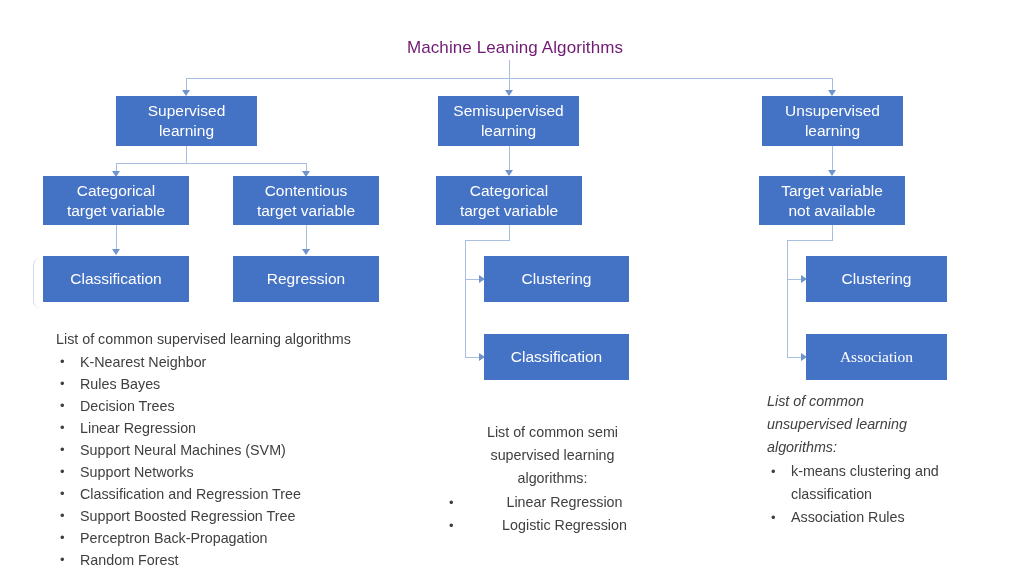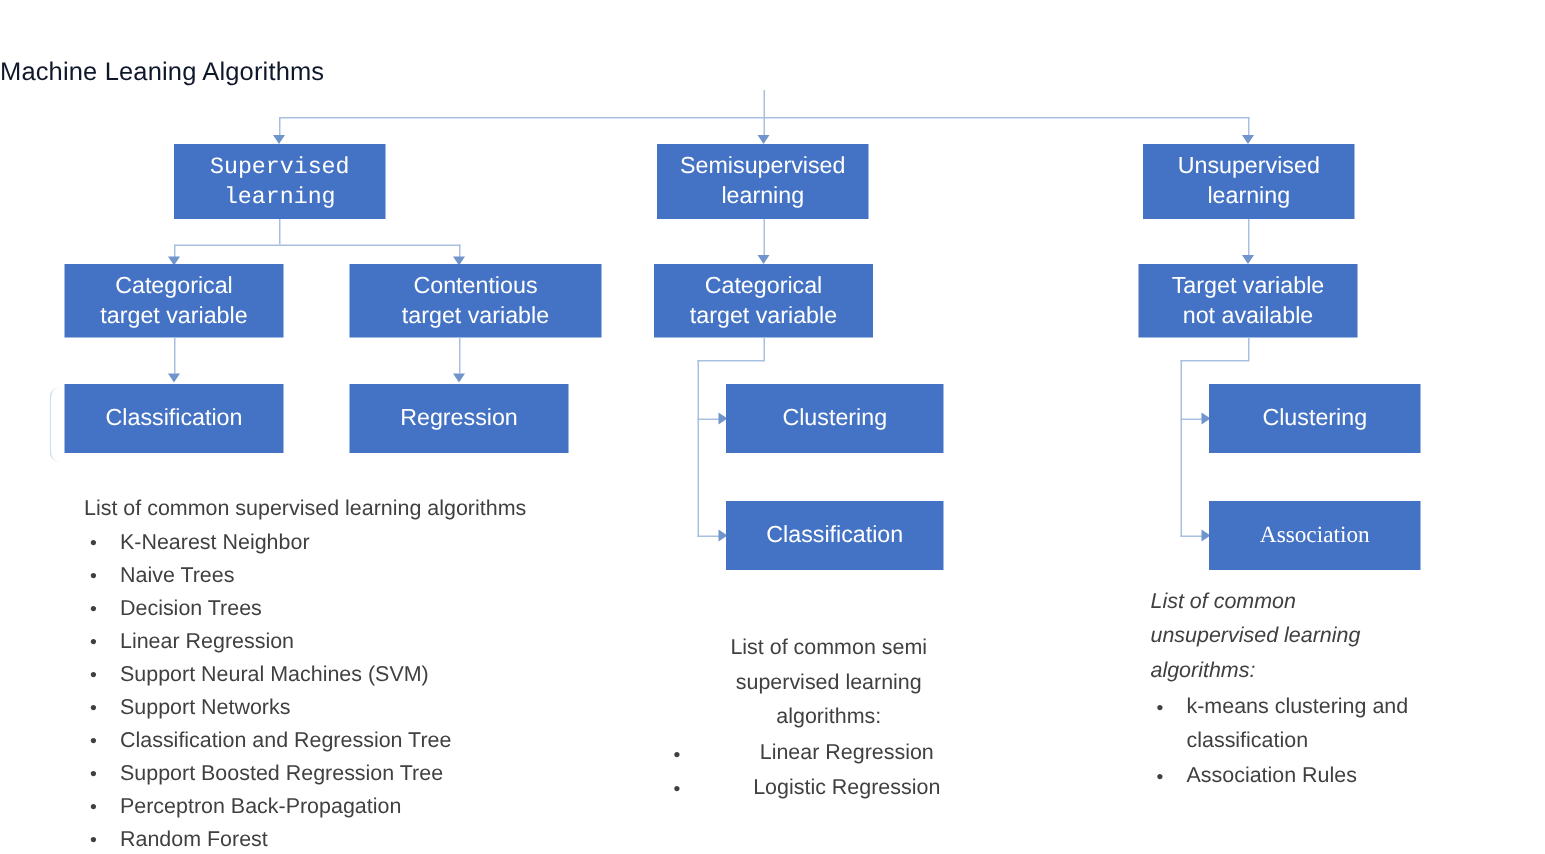--- a/index.html
+++ b/index.html
@@ -10,23 +10,23 @@
     font-family:"Liberation Sans", sans-serif;
     color:#404040;
     overflow:hidden;
   }
   #canvas{position:relative;width:1030px;height:569px;}
 
   
   .title{
     position:absolute;
     left:0;right:0;top:38px;
-    text-align:left;
+    text-align:center;
     font-size:17px;
-    color:#0f172a;
+    color:#701a75;
     letter-spacing:.1px;
     white-space:nowrap;
   }
 
   
   .node{
     position:absolute;
     background:#4472C4;
     color:#ffffff;
     display:flex;
@@ -92,42 +92,42 @@
 
   <div class="vline" style="left:509px;top:60px;height:18px;"></div>
   <div class="hline" style="left:186px;top:78px;width:647px;"></div>
   <div class="vline" style="left:186px;top:78px;height:13px;"></div>
   <div class="vline" style="left:509px;top:78px;height:13px;"></div>
   <div class="vline" style="left:832px;top:78px;height:13px;"></div>
   <div class="arrow-down" style="left:182px;top:90px;"></div>
   <div class="arrow-down" style="left:505px;top:90px;"></div>
   <div class="arrow-down" style="left:828px;top:90px;"></div>
 
-  <div class="node" style="left:116px;top:96px;width:141px;height:50px;font-family:Liberation Mono, monospace;">
+  <div class="node" style="left:116px;top:96px;width:141px;height:50px;">
     <div>
       <span>Supervised</span>
       <span>learning</span>
     </div>
   </div>
 
   <div class="vline" style="left:186px;top:146px;height:17px;"></div>
   <div class="hline" style="left:116px;top:163px;width:191px;"></div>
   <div class="vline" style="left:116px;top:163px;height:10px;"></div>
   <div class="vline" style="left:306px;top:163px;height:10px;"></div>
   <div class="arrow-down" style="left:112px;top:171px;"></div>
   <div class="arrow-down" style="left:302px;top:171px;"></div>
 
   <div class="node" style="left:43px;top:176px;width:146px;height:49px;">
     <div>
       <span>Categorical</span>
       <span>target variable</span>
     </div>
   </div>
 
-  <div class="node" style="left:233px;top:176px;width:168px;height:49px;">
+  <div class="node" style="left:233px;top:176px;width:146px;height:49px;">
     <div>
       <span>Contentious</span>
       <span>target variable</span>
     </div>
   </div>
 
   <div class="vline" style="left:116px;top:225px;height:24px;"></div>
   <div class="arrow-down" style="left:112px;top:249px;"></div>
   <div class="vline" style="left:306px;top:225px;height:24px;"></div>
   <div class="arrow-down" style="left:302px;top:249px;"></div>
@@ -139,21 +139,21 @@
   </div>
 
   <div class="node" style="left:233px;top:256px;width:146px;height:46px;">
     <span>Regression</span>
   </div>
 
   <div class="listblock" style="left:56px;top:328px;width:370px;">
     <span class="lead">List of common supervised learning algorithms</span>
     <ul>
       <li>K-Nearest Neighbor</li>
-      <li>Naive Trees</li>
+      <li>Rules Bayes</li>
       <li>Decision Trees</li>
       <li>Linear Regression</li>
       <li>Support Neural Machines (SVM)</li>
       <li>Support Networks</li>
       <li>Classification and Regression Tree</li>
       <li>Support Boosted Regression Tree</li>
       <li>Perceptron Back-Propagation</li>
       <li>Random Forest</li>
     </ul>
   </div>

